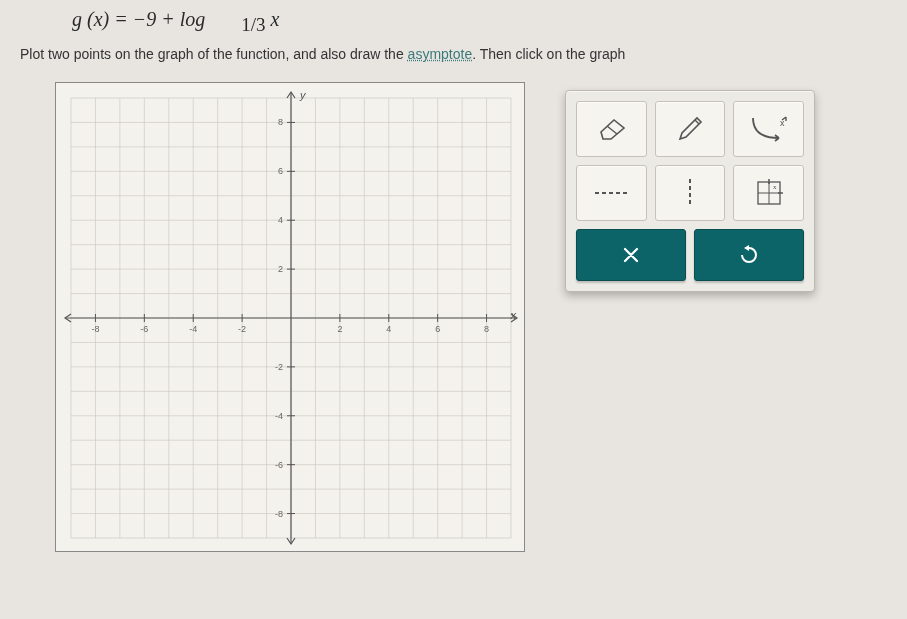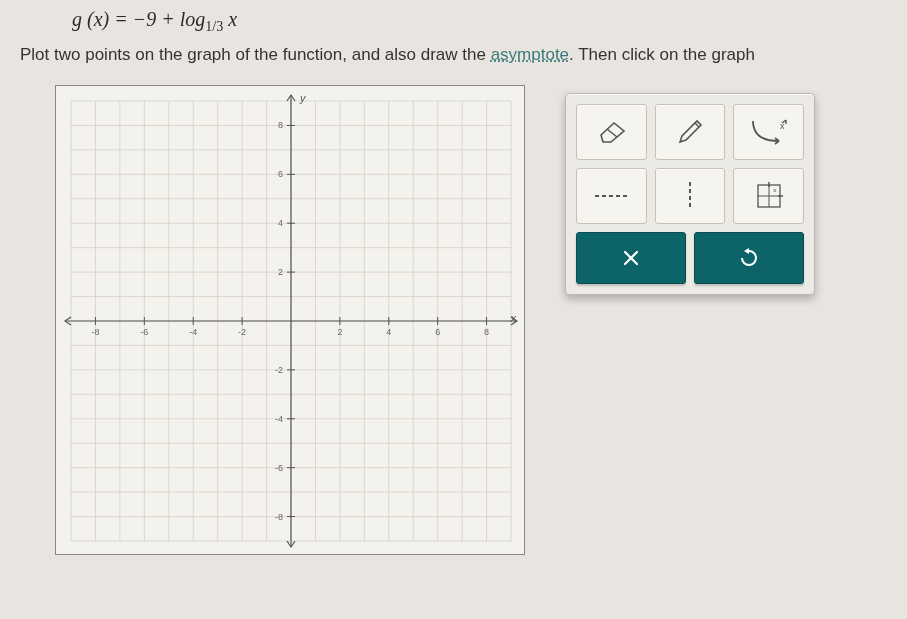--- a/index.html
+++ b/index.html
@@ -10,24 +10,24 @@
       height: 619px;
       overflow: hidden;
       color: #2a2a2a;
     }
     .equation {
       font-size: 20px;
       font-style: italic;
       padding: 8px 0 4px 72px;
       font-family: 'Times New Roman', serif;
     }
-    .equation .sub { font-size: 14px; vertical-align: sub; font-style: normal; }
+    .equation .sub { font-size: 19px; vertical-align: sub; font-style: normal; margin-left: 36px; }
     .instruction {
       font-family: -apple-system, Helvetica, Arial, sans-serif;
-      font-size: 17px;
+      font-size: 14px;
       padding: 6px 0 20px 20px;
       color: #333;
     }
     .instruction .link { color: #3a7a7a; text-decoration: underline dotted; }
     .workspace {
       display: flex;
       padding-left: 55px;
       gap: 40px;
       align-items: flex-start;
     }

